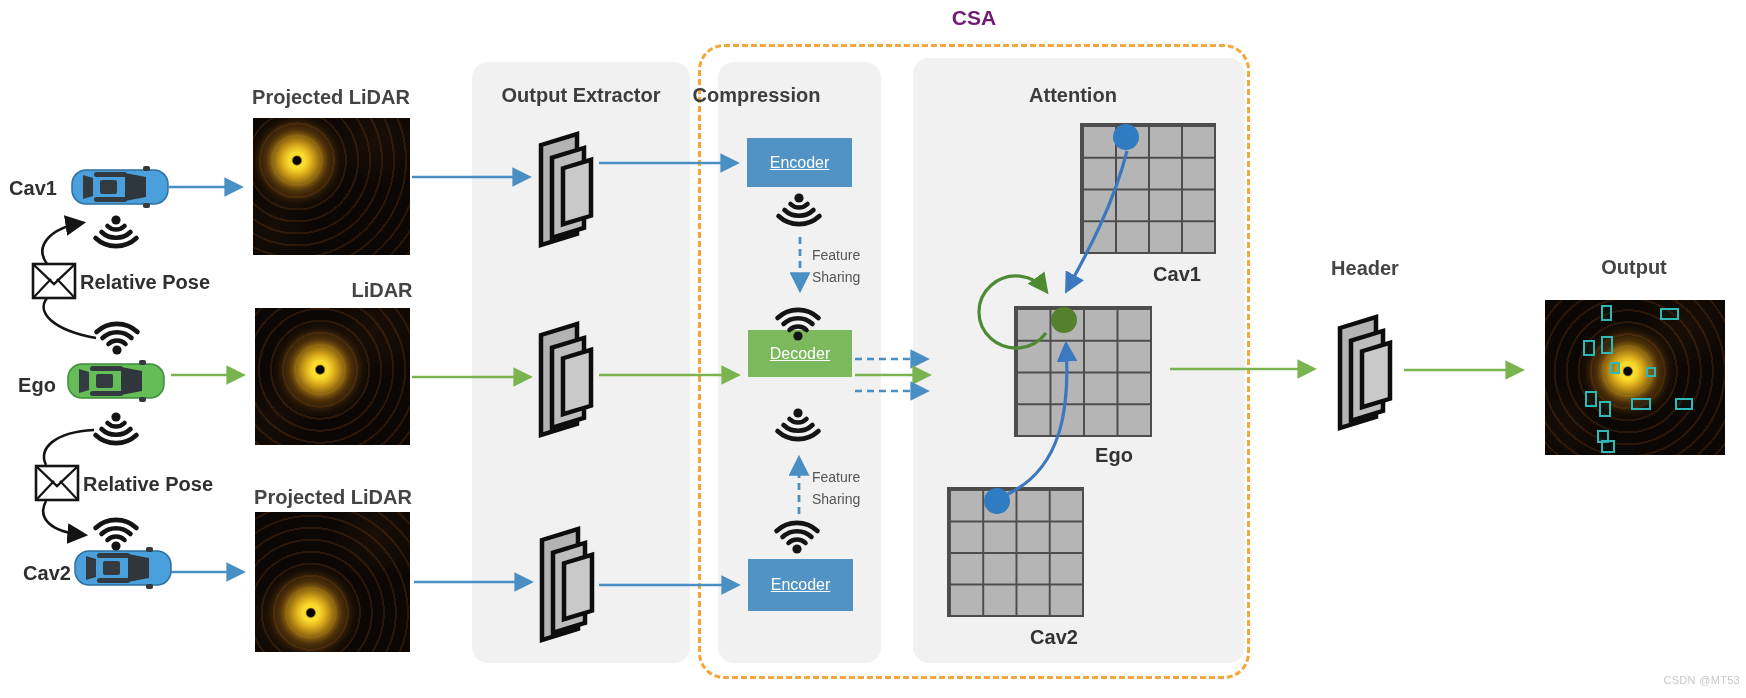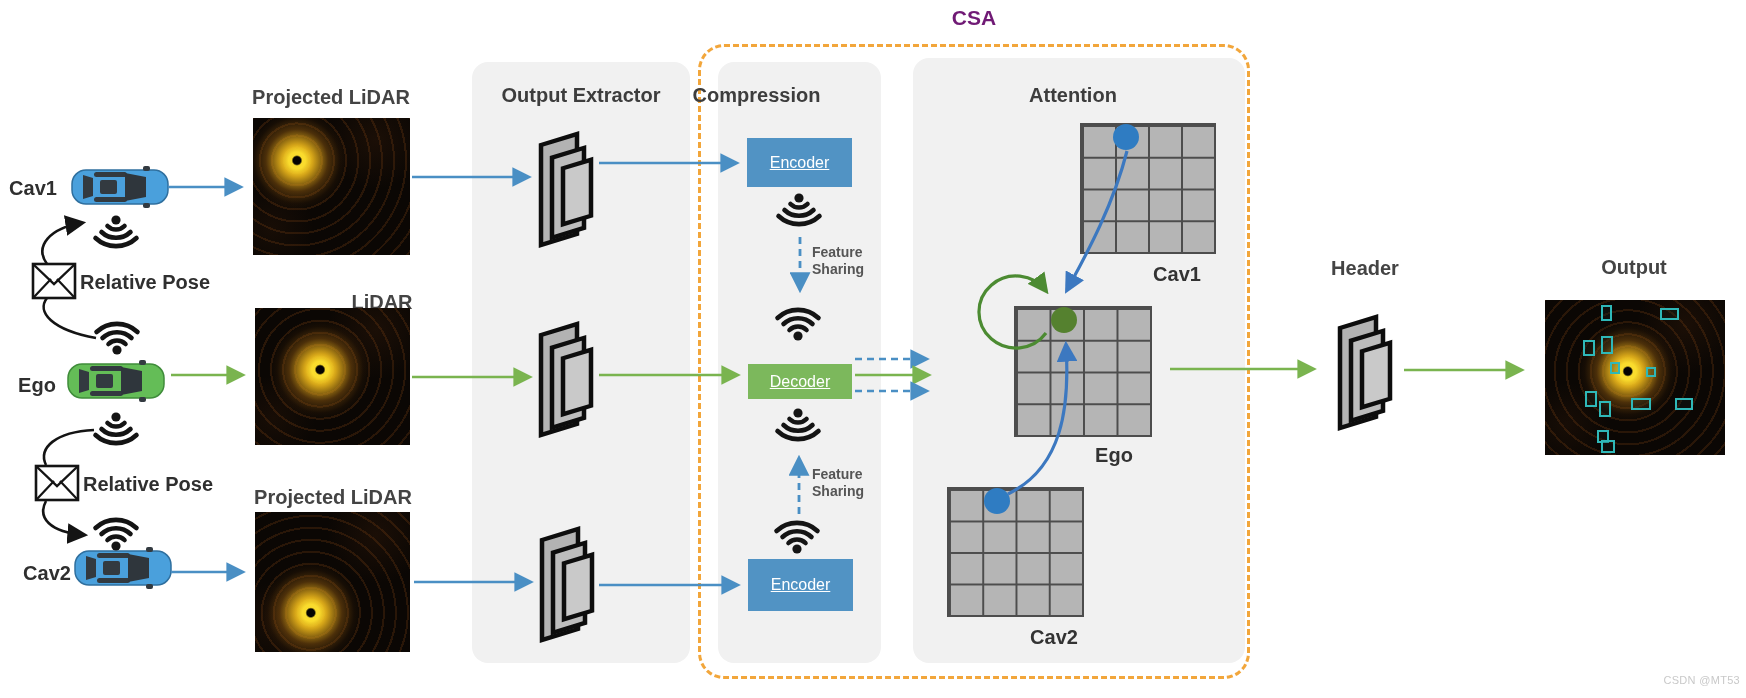--- a/index.html
+++ b/index.html
@@ -9,21 +9,21 @@
   .panel-title{position:absolute;font-weight:700;font-size:20px;color:#3d3d3d;text-align:center;white-space:nowrap;}
   .lbl{position:absolute;font-weight:700;font-size:20px;color:#2f2f2f;text-align:center;white-space:nowrap;}
   .csa-box{position:absolute;left:698px;top:44px;width:546px;height:629px;
            border:3px dashed #f2a63b;border-radius:26px;}
   .csa-title{position:absolute;left:698px;top:6px;width:552px;text-align:center;
              font-weight:700;font-size:21px;color:#701a75;}
   .nnbox{position:absolute;display:flex;align-items:center;justify-content:center;
          color:#ffffff;font-size:16px;text-decoration:underline;}
   .enc{background:#5193c4;}
   .dec{background:#7cb85c;}
-  .fs-lbl{position:absolute;width:66px;font-weight:700;font-size:14px;line-height:17px;color:#555;}
+  .fs-lbl{position:absolute;width:66px;font-weight:400;font-size:14px;line-height:22px;color:#555;}
   .lidar{position:absolute;background:
       radial-gradient(circle 9px  at var(--gx) var(--gy), #050302 0 42%, rgba(5,3,2,0) 60%),
       radial-gradient(circle 60px at var(--gx) var(--gy), rgba(255,224,46,.98) 0 14%, rgba(249,193,28,.85) 26%, rgba(173,108,18,.4) 52%, rgba(80,45,8,.18) 72%, rgba(0,0,0,0) 85%),
       repeating-radial-gradient(circle at var(--gx) var(--gy), rgba(150,78,22,.22) 0 2px, rgba(0,0,0,0) 2px 12px),
       radial-gradient(circle 70px at 78% 16%, rgba(110,55,18,.16), rgba(0,0,0,0) 70%),
       radial-gradient(circle 60px at 12% 80%, rgba(110,55,18,.13), rgba(0,0,0,0) 70%),
       #0b0704;}
   .bb{position:absolute;border:2px solid #2fb8b8;background:rgba(20,40,35,.25);}
   .grid{position:absolute;background-color:#b5b5b5;border:2px solid #4d4d4d;
         background-image:linear-gradient(#4d4d4d 2px, rgba(0,0,0,0) 2px),
@@ -49,29 +49,29 @@
   <div class="panel-title" style="left:684px;top:84px;width:145px;">Compression</div>
   <div class="panel-title" style="left:913px;top:84px;width:320px;">Attention</div>
 
   <div class="lbl" style="left:2px;top:177px;width:62px;">Cav1</div>
   <div class="lbl" style="left:7px;top:374px;width:60px;">Ego</div>
   <div class="lbl" style="left:17px;top:562px;width:60px;">Cav2</div>
   <div class="lbl" style="left:80px;top:271px;text-align:left;">Relative Pose</div>
   <div class="lbl" style="left:83px;top:473px;text-align:left;">Relative Pose</div>
 
   <div class="lbl" style="left:231px;top:86px;width:200px;color:#444;">Projected LiDAR</div>
-  <div class="lbl" style="left:332px;top:279px;width:100px;color:#444;margin-top:12px;">LiDAR</div>
+  <div class="lbl" style="left:332px;top:279px;width:100px;color:#444;">LiDAR</div>
   <div class="lbl" style="left:233px;top:486px;width:200px;color:#444;">Projected LiDAR</div>
 
   <div class="lidar" style="left:253px;top:118px;width:157px;height:137px;--gx:28%;--gy:31%;"></div>
   <div class="lidar" style="left:255px;top:308px;width:155px;height:137px;--gx:42%;--gy:45%;"></div>
   <div class="lidar" style="left:255px;top:512px;width:155px;height:140px;--gx:36%;--gy:72%;"></div>
 
   <div class="nnbox enc" style="left:747px;top:138px;width:105px;height:49px;">Encoder</div>
-  <div class="nnbox dec" style="left:748px;top:364px;width:104px;height:35px;">Decoder</div>
+  <div class="nnbox dec" style="left:748px;top:330px;width:104px;height:47px;">Decoder</div>
   <div class="nnbox enc" style="left:748px;top:559px;width:105px;height:52px;">Encoder</div>
 
   <div class="fs-lbl" style="left:812px;top:244px;">Feature Sharing</div>
   <div class="fs-lbl" style="left:812px;top:466px;">Feature Sharing</div>
 
   <div class="grid" style="left:1080px;top:123px;width:132px;height:127px;"></div>
   <div class="grid" style="left:1014px;top:306px;width:134px;height:127px;"></div>
   <div class="grid" style="left:947px;top:487px;width:133px;height:126px;"></div>
 
   <div class="lbl" style="left:1127px;top:263px;width:100px;color:#333;">Cav1</div>

